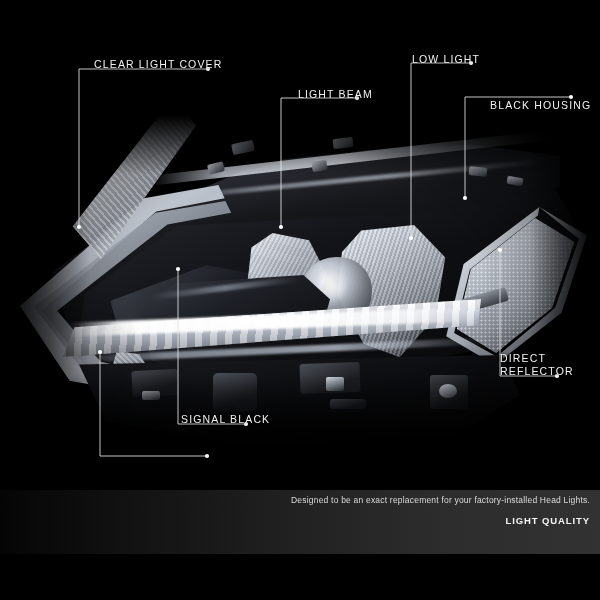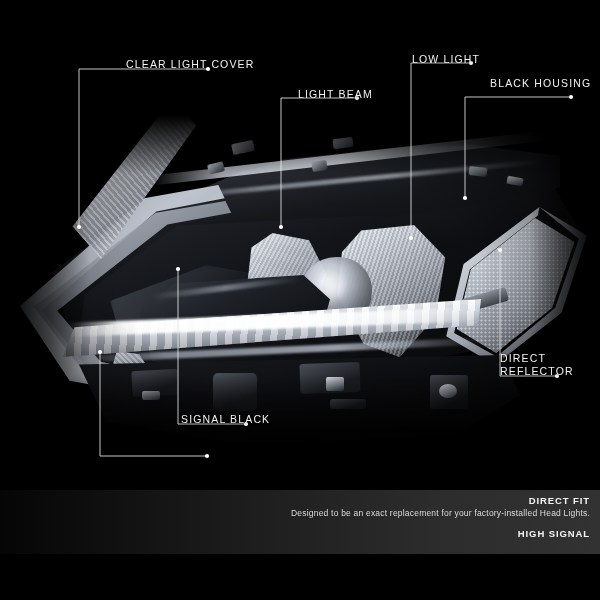--- a/index.html
+++ b/index.html
@@ -318,29 +318,28 @@
       <circle cx="557" cy="376" r="2.1" fill="#ffffff"></circle>
       <circle cx="500" cy="250" r="2.1" fill="#ffffff"></circle>
       <polyline points="246,424 178,424 178,269" fill="none" stroke="#e8e8e8" stroke-width="1" stroke-opacity="0.85"></polyline>
       <circle cx="246" cy="424" r="2.1" fill="#ffffff"></circle>
       <circle cx="178" cy="269" r="2.1" fill="#ffffff"></circle>
       <polyline points="207,456 100,456 100,352" fill="none" stroke="#e8e8e8" stroke-width="1" stroke-opacity="0.85"></polyline>
       <circle cx="207" cy="456" r="2.1" fill="#ffffff"></circle>
       <circle cx="100" cy="352" r="2.1" fill="#ffffff"></circle>
     </svg>
 
-  <div class="cl-label" style="left: 126px; top: 58px;">CLEAR LIGHT COVER</div>
+  <div class="cl-label" style="left: 94px; top: 58px;">CLEAR LIGHT COVER</div>
   <div class="cl-label" style="left: 298px; top: 88px;">LIGHT BEAM</div>
   <div class="cl-label" style="left: 412px; top: 53px;">LOW LIGHT</div>
-  <div class="cl-label" style="left: 482px; top: 77px; padding-left: 8px;">BLACK HOUSING</div>
+  <div class="cl-label" style="left: 482px; top: 99px; padding-left: 8px;">BLACK HOUSING</div>
   <div class="cl-label" style="left: 500px; top: 352px;">DIRECT
 REFLECTOR</div>
   <div class="cl-label" style="left: 181px; top: 413px;">SIGNAL BLACK</div>
 
   <div class="footer">
     <div class="footer-inner">
-      <div class="ft-head">DIRECT FIT</div>
       <div class="ft-sub">Designed to be an exact replacement for your factory-installed Head Lights.</div>
-      <div class="ft-head">HIGH SIGNAL</div>
+      <div class="ft-head">LIGHT QUALITY</div>
     </div>
   </div>
 
 </div>
 
 </body></html>

